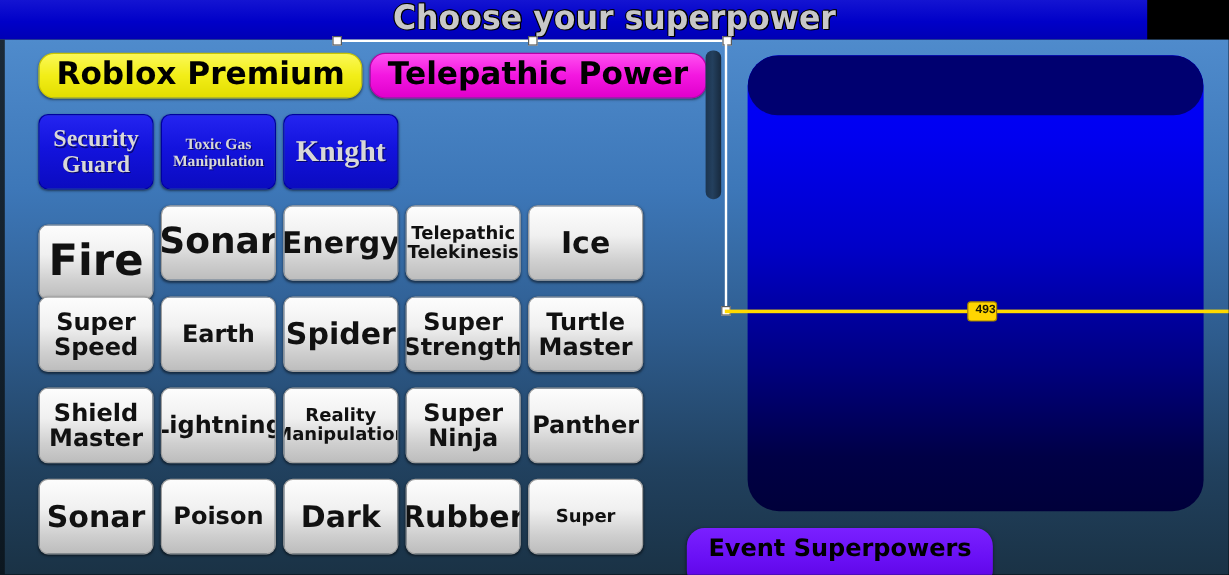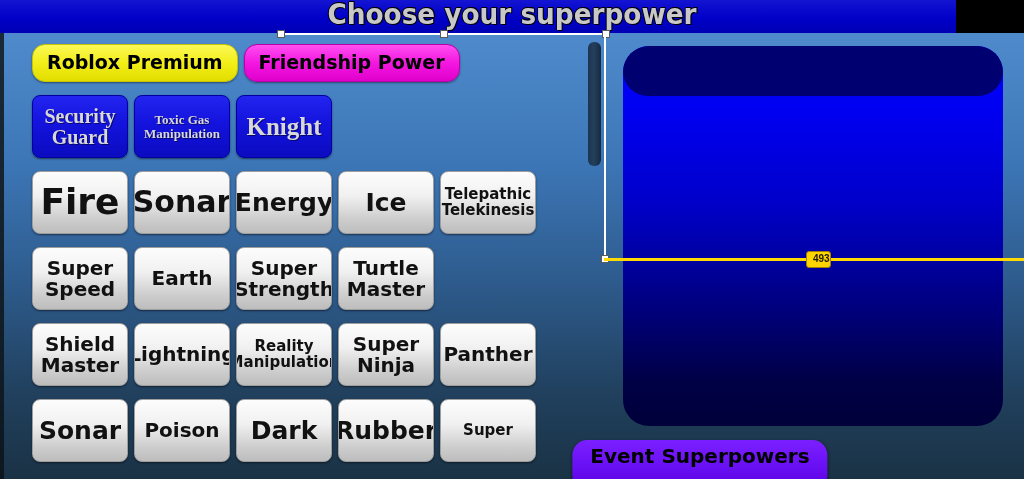--- a/index.html
+++ b/index.html
@@ -98,21 +98,21 @@
     overflow: hidden;
   }
   .pill-row {
     position: absolute;
     left: 28px; top: 11px;
     display: flex;
     gap: 6px;
   }
   .pill {
     border-radius: 13px;
-    font-size: 19px;
+    font-size: 26px;
     font-weight: bold;
     color: #000;
     padding: 3px 14px 5px 14px;
     line-height: 28px;
     white-space: nowrap;
     font-family: "DejaVu Sans", sans-serif;
     box-shadow: 0 1px 2px rgba(0,0,0,0.45);
     cursor: pointer;
   }
   .pill.premium {
@@ -158,21 +158,21 @@
     box-shadow: 0 1px 2px rgba(0,0,0,0.5);
   }
   .btn.blue {
     background: linear-gradient(to bottom, #2424f0 0%, #1313dd 45%, #0b0bc0 100%);
     border: 1px solid #0000a0;
     color: #d8d8d8;
     text-shadow: 1px 1px 0 rgba(0,0,0,0.5);
     box-shadow: 0 1px 2px rgba(0,0,0,0.5);
     font-family: Liberation Serif, serif;
   }
-  .fs-xl { font-size: 36px; }
+  .fs-xl { font-size: 36px; margin-top: 16px; }
   .fs-lg { font-size: 30px; }
   .fs-md { font-size: 25px; }
   .fs-sm { font-size: 20px; }
   .fs-xs { font-size: 15px; }
   .fs-xxs { font-size: 13px; }
 
   
   #scroll-track {
     position: absolute;
     left: 588px; top: 39px;
@@ -228,42 +228,43 @@
     <div id="title-text">Choose your superpower</div>
   </div>
 
   <div id="stage"></div>
   <div id="left-gutter"></div>
 
   <div id="power-list">
 
     <div class="pill-row">
       <div class="pill premium">Roblox Premium</div>
-      <div class="pill friendship">Friendship Power</div>
+      <div class="pill friendship">Telepathic Power</div>
     </div>
 
     <div class="grid">
 
       <div class="row">
         <div class="btn blue fs-sm">Security Guard</div>
         <div class="btn blue fs-xxs">Toxic Gas Manipulation</div>
         <div class="btn blue fs-md">Knight</div>
       </div>
 
       <div class="row">
         <div class="btn silver fs-xl">Fire</div>
         <div class="btn silver fs-lg">Sonar</div>
         <div class="btn silver fs-md">Energy</div>
+        <div class="btn silver fs-xs">Telepathic Telekinesis</div>
         <div class="btn silver fs-md">Ice</div>
-        <div class="btn silver fs-xs">Telepathic Telekinesis</div>
       </div>
 
       <div class="row">
         <div class="btn silver fs-sm">Super Speed</div>
         <div class="btn silver fs-sm">Earth</div>
+        <div class="btn silver fs-md">Spider</div>
         <div class="btn silver fs-sm">Super Strength</div>
         <div class="btn silver fs-sm">Turtle Master</div>
       </div>
 
       <div class="row">
         <div class="btn silver fs-sm">Shield Master</div>
         <div class="btn silver fs-sm">Lightning</div>
         <div class="btn silver fs-xs">Reality Manipulation</div>
         <div class="btn silver fs-sm">Super Ninja</div>
         <div class="btn silver fs-sm">Panther</div>

